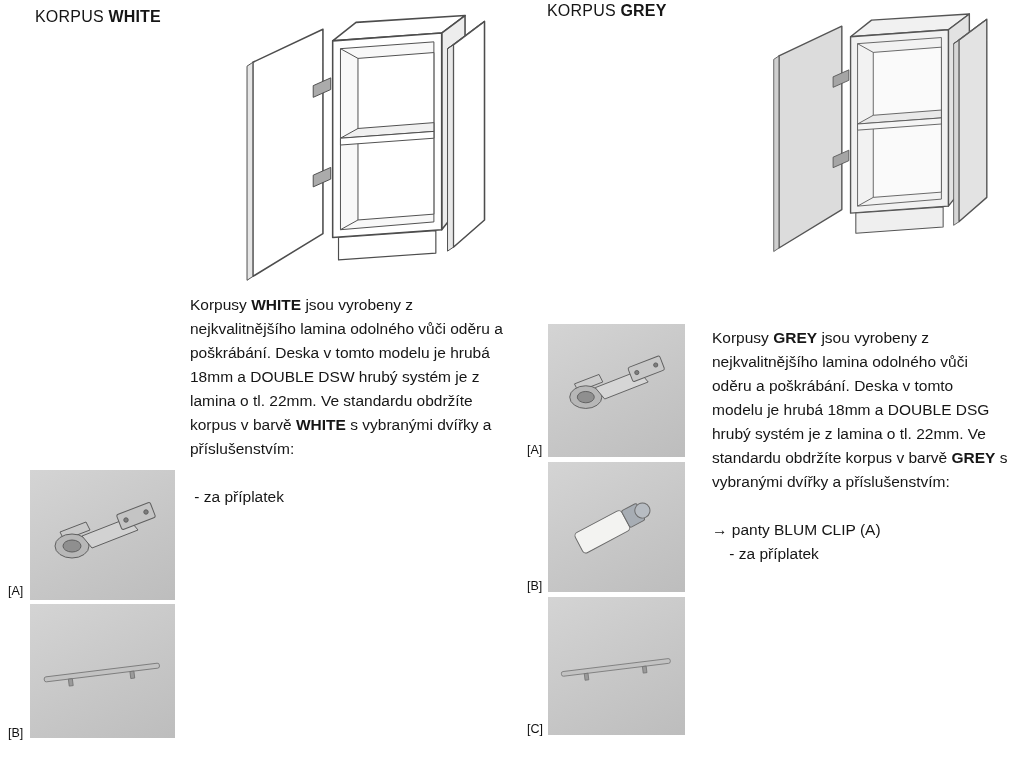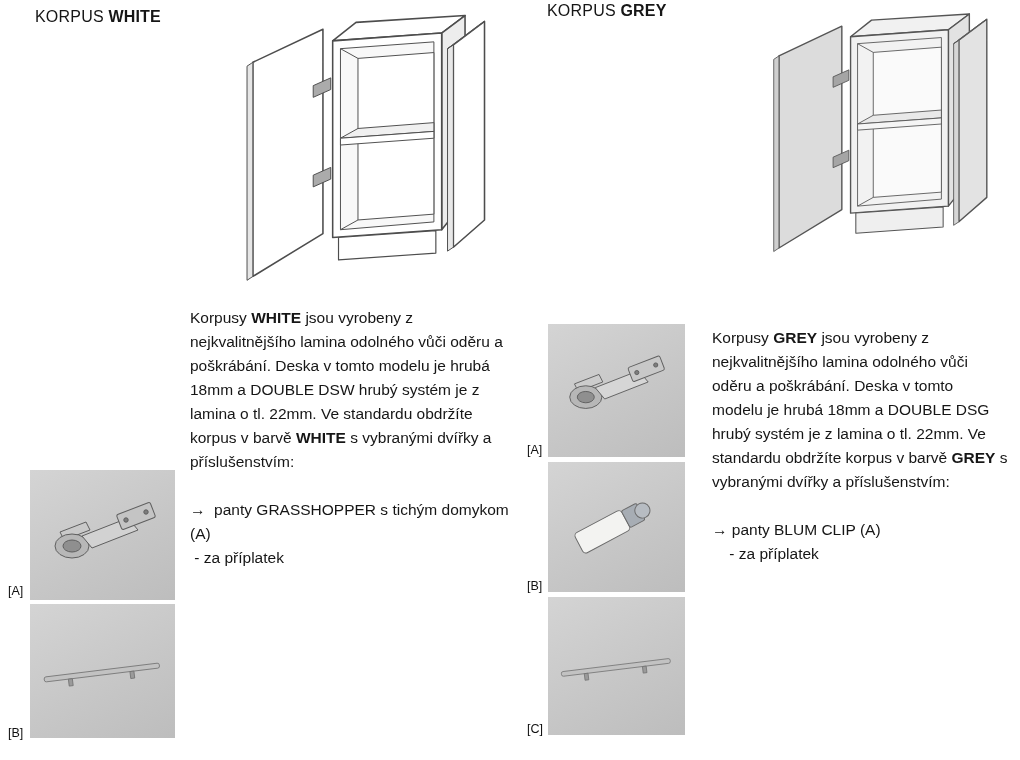--- a/index.html
+++ b/index.html
@@ -44,23 +44,22 @@
       <g fill="#ababab" stroke-width="1">
         <polygon points="76,88 94,80 94,92 76,100"></polygon>
         <polygon points="76,180 94,172 94,184 76,192"></polygon>
       </g>
       <polygon points="220,46 252,22 252,226 220,254" fill="#ffffff"></polygon>
       <polygon points="214,50 220,46 220,254 214,258" fill="#e8e8e8" stroke-width="1"></polygon>
       <polygon points="214,50 246,26 252,22 220,46" fill="#f1f1f1" stroke-width="1"></polygon>
     </g>
   </svg>
 
-  <div class="textblock" style="left:190px;top:306px;width:332px">
+  <div class="textblock" style="left:190px;top:293px;width:332px">
     <p class="intro"><span>Korpusy </span><span class="b">WHITE</span><span> jsou vyrobeny z nejkvalitnějšího lamina odolného vůči oděru a poškrábání. Deska v tomto modelu je hrubá 18mm a DOUBLE DSW hrubý systém je z lamina o tl. 22mm. Ve standardu obdržíte korpus v barvě </span><span class="b">WHITE</span><span> s vybranými dvířky a příslušenstvím:</span></p>
-    <p>→  panty GRASSHOPPER s tichým domykom (A)</p>
     <p> - za příplatek</p>
   </div>
 
   <div class="tile" style="left:30px;top:470px;width:145px;height:130px">
     <svg viewBox="0 0 145 130">
       <g stroke="#5f5f5f" stroke-width="1">
         <polygon points="30,62 56,52 60,60 34,70" fill="#c9c9c9"></polygon>
         <ellipse cx="42" cy="76" rx="17" ry="12" fill="#b7b7b7"></ellipse>
         <ellipse cx="42" cy="76" rx="9" ry="6" fill="#8f8f8f"></ellipse>
         <polygon points="52,66 98,48 108,60 62,78" fill="#d2d2d2"></polygon>

